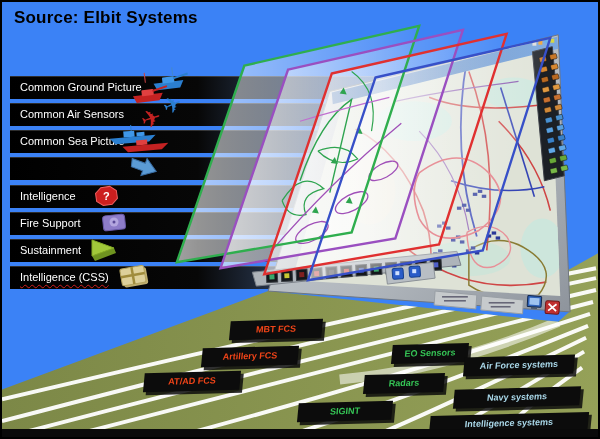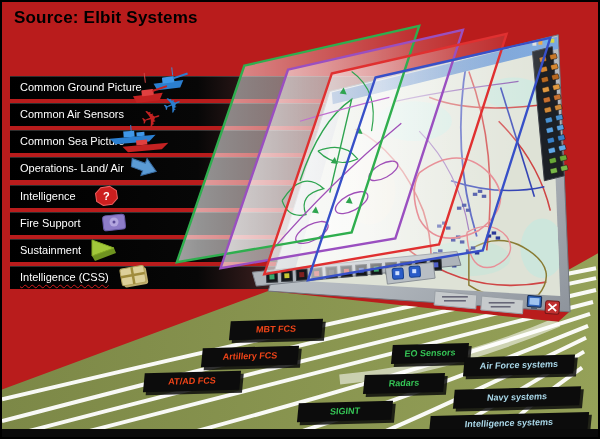--- a/index.html
+++ b/index.html
@@ -1,18 +1,18 @@
 <!DOCTYPE html>
 <html><head>
 <meta charset="utf-8">
 <style>
   html,body{margin:0;padding:0;background:#fff;}
   .frame{
     position:relative; width:596px; height:435px;
-    border:2px solid #000; background:#b91c1c; overflow:hidden;
+    border:2px solid #000; background:#3b82f6; overflow:hidden;
     font-family:"Liberation Sans", sans-serif;
   }
   .source-title{
     position:absolute; left:12px; top:6px;
     font-size:17px; font-weight:bold; color:#000; letter-spacing:.2px;
   }
   
   .layerbar{
     position:absolute; left:8px; width:494px; height:23px; z-index:1;
     background:linear-gradient(to right,
@@ -84,21 +84,20 @@
         </g>
         <g transform="translate(20,16)">
           <rect x="14" y="0" width="11" height="5" fill="#e04040"></rect>
           <polygon points="0,5 46,5 39,11 5,11" fill="#c42222"></polygon>
         </g>
       </g>
     </svg>
   </div>
 
   <div class="layerbar" style="top:155px">
-    <span class="lbl">Operations- Land/ Air</span>
     <svg style="left:120px; top:1px" width="36" height="26">
       <polygon points="0,5 14,5 14,0 27,9 14,18 14,13 2,13" fill="#5b9bd5" stroke="#3a6ea5" stroke-width="1" transform="rotate(20 14 9)"></polygon>
     </svg>
   </div>
 
   <div class="layerbar" style="top:183px">
     <span class="lbl">Intelligence</span>
     <svg style="left:86px; top:2px" width="26" height="20">
       <polygon points="6,0 15,0 21,5 21,13 15,18 6,18 0,13 0,5" fill="#cc1f1f" stroke="#f06060" stroke-width="1" transform="rotate(-8 10 9)"></polygon>
       <text x="7" y="13" font-size="11" font-weight="bold" fill="#fff">?</text>

